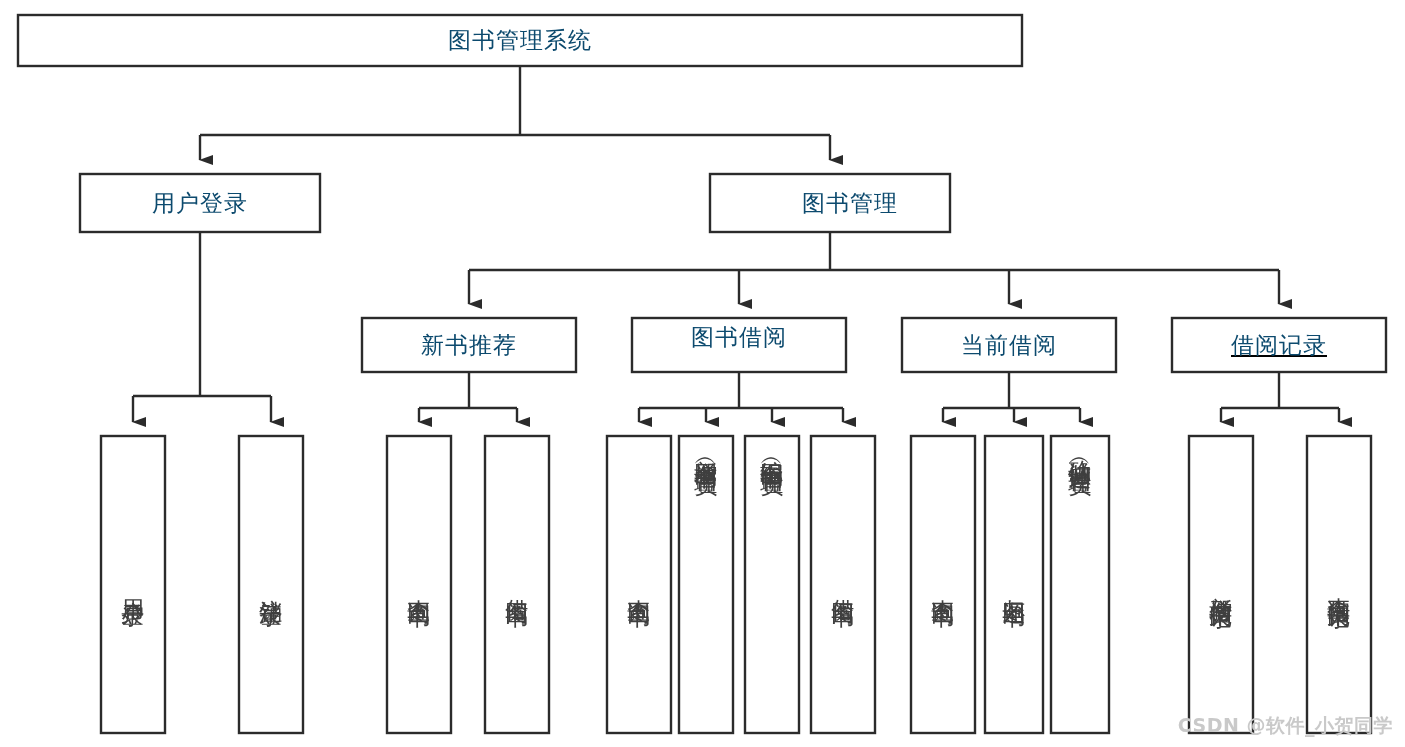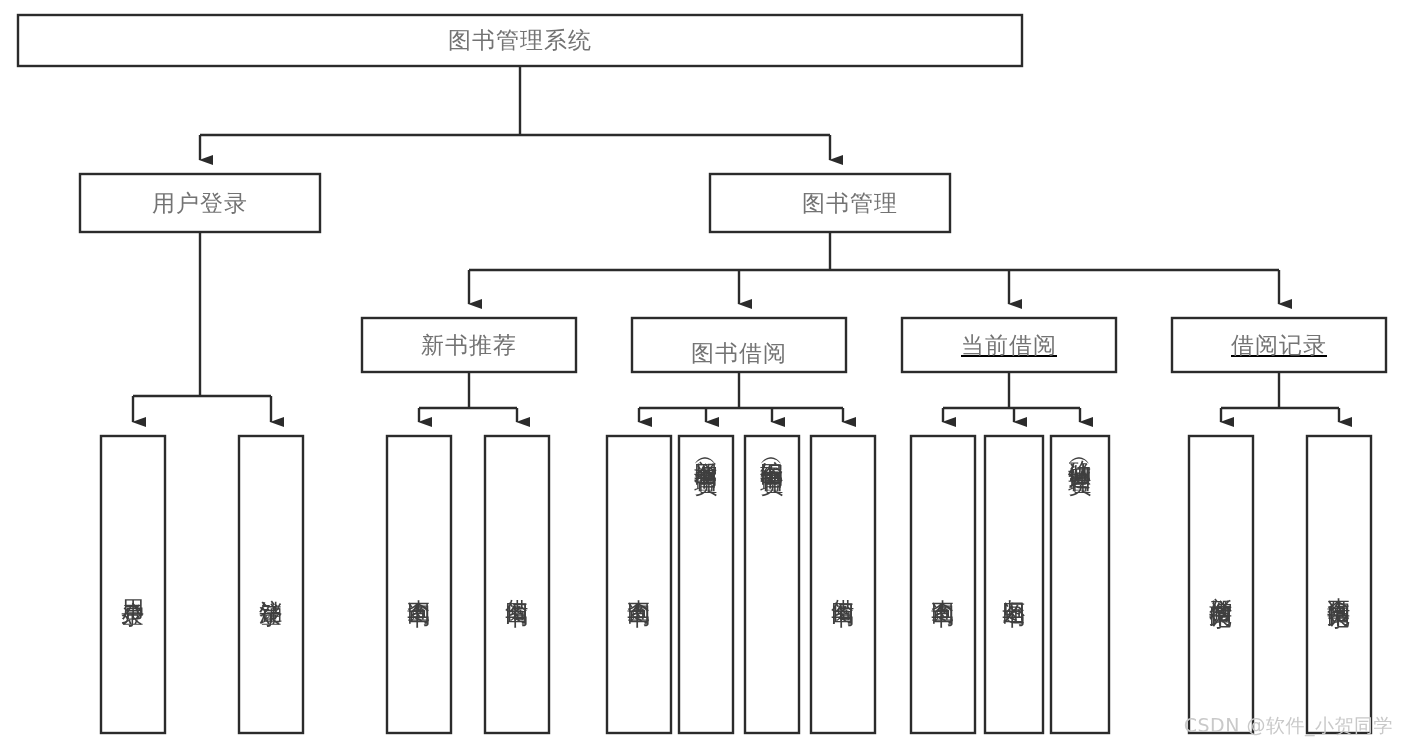--- a/index.html
+++ b/index.html
@@ -44,20 +44,21 @@
   .watermark {
     position: absolute;
     right: 12px;
     bottom: 8px;
     font-family: "DejaVu Sans", "Liberation Sans", sans-serif;
     font-size: 19px;
     color: #c9c9c9;
     white-space: nowrap;
     letter-spacing: 0.5px;
     pointer-events: none;
+    font-weight: bold;
   }
   .vlabel-wrap {
     position: absolute;
     display: flex;
     align-items: center;
     justify-content: center;
     pointer-events: none;
   }
   .vlabel-text {
     writing-mode: vertical-rl;
@@ -73,21 +74,21 @@
   .hlabel-wrap {
     position: absolute;
     display: flex;
     align-items: center;
     justify-content: center;
     pointer-events: none;
   }
   .hlabel-text {
     font-family: "DejaVu Sans", "Liberation Sans", sans-serif;
     font-size: 23px;
-    color: #737373;
+    color: #0c4a6e;
     letter-spacing: 1px;
     white-space: nowrap;
   }
 </style>
 </head>
 <body>
 
 <div id="diagram-root">
 
   <svg id="tree-svg" viewBox="0 0 1405 747">
@@ -175,24 +176,24 @@
   <div class="hlabel-wrap" style="left:80px; top:174px; width:240px; height:58px;">
     <span class="hlabel-text">用户登录</span>
   </div>
   <div class="hlabel-wrap" style="left:710px; top:174px; width:280px; height:58px;">
     <span class="hlabel-text">图书管理</span>
   </div>
 
   <div class="hlabel-wrap" style="left:362px; top:318px; width:214px; height:54px;text-align:right;">
     <span class="hlabel-text">新书推荐</span>
   </div>
-  <div class="hlabel-wrap" style="left:632px; top:326px; width:214px; height:54px;">
+  <div class="hlabel-wrap" style="left:632px; top:310px; width:214px; height:54px;">
     <span class="hlabel-text">图书借阅</span>
   </div>
-  <div class="hlabel-wrap" style="left:902px; top:318px; width:214px; height:54px;text-decoration:underline;">
+  <div class="hlabel-wrap" style="left:902px; top:318px; width:214px; height:54px;">
     <span class="hlabel-text">当前借阅</span>
   </div>
   <div class="hlabel-wrap" style="left:1172px; top:318px; width:214px; height:54px;text-decoration:underline;">
     <span class="hlabel-text">借阅记录</span>
   </div>
 
   <div class="vlabel-wrap" style="left:101px; top:436px; width:64px; height:297px;">
     <span class="vlabel-text">用户登录</span>
   </div>
   <div class="vlabel-wrap" style="left:239px; top:436px; width:64px; height:297px;">

